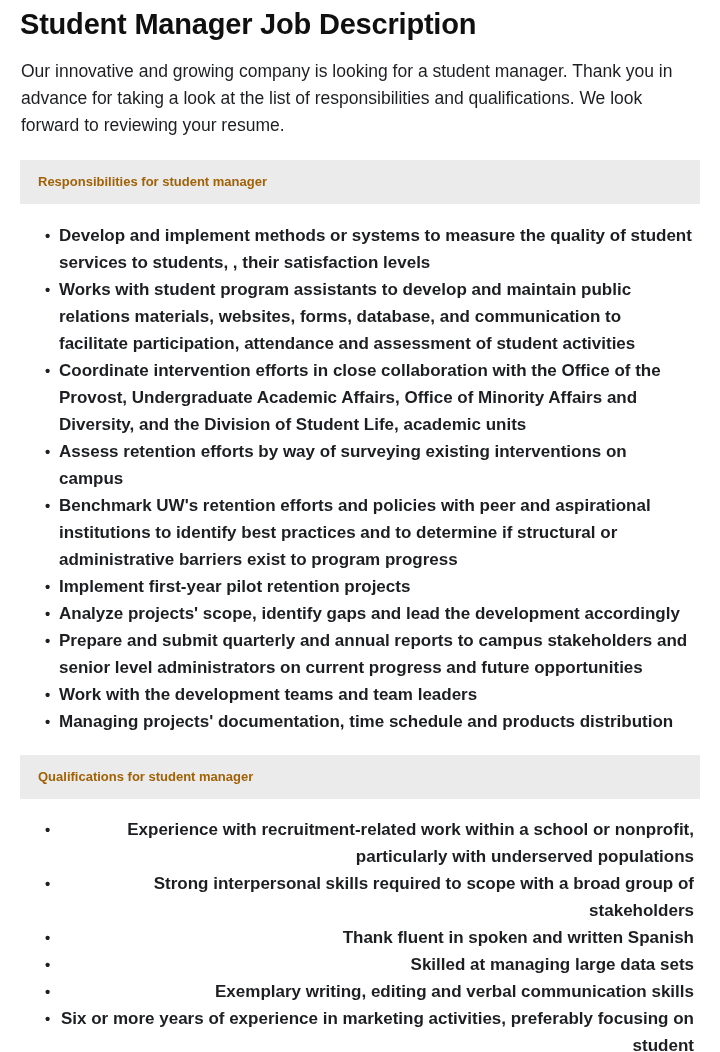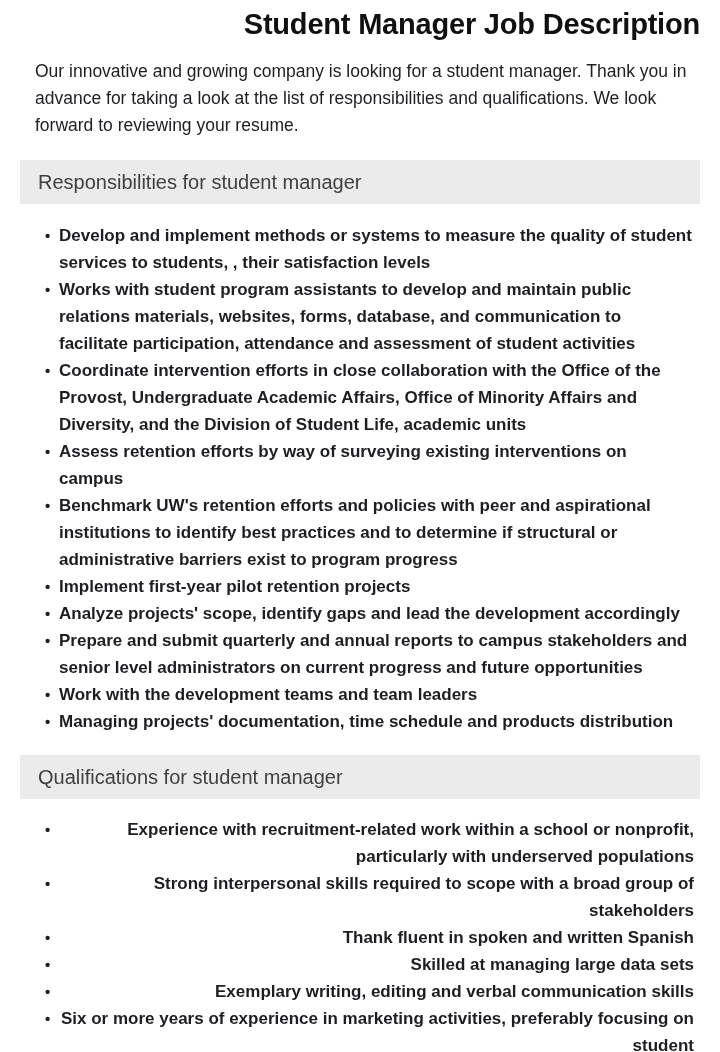--- a/index.html
+++ b/index.html
@@ -21,49 +21,49 @@
     position: relative;
     box-sizing: border-box;
     background: #ffffff;
   }
   .doc-title {
     margin: 0;
     padding: 4px 20px 0 20px;
     font-size: 29px;
     line-height: 40px;
     font-weight: 700;
-    text-align: right;
+    text-align: left;
     letter-spacing: -0.2px;
     color: #101010;
   }
   .intro {
     margin: 14px 0 0 0;
-    padding: 0 22px 0 35px;
+    padding: 0 22px 0 21px;
     font-size: 17.5px;
     line-height: 27px;
     font-weight: 400;
     color: #1c1e22;
   }
   .section {
     margin-top: 21px;
   }
   .section-header {
     margin: 0 20px;
     background: #ebebeb;
     height: 44px;
     display: flex;
     align-items: center;
     padding: 0 18px;
     box-sizing: border-box;
   }
   .section-header-text {
-    font-size: 20px;
-    font-weight: 400;
+    font-size: 13px;
+    font-weight: 700;
     line-height: 22px;
-    color: #404040;
+    color: #a16207;
   }
   ul.bullets {
     margin: 0;
     padding: 18px 20px 0 45px;
     list-style: none;
     font-weight: bold;
   }
   ul.bullets li {
     position: relative;
     font-size: 17px;

